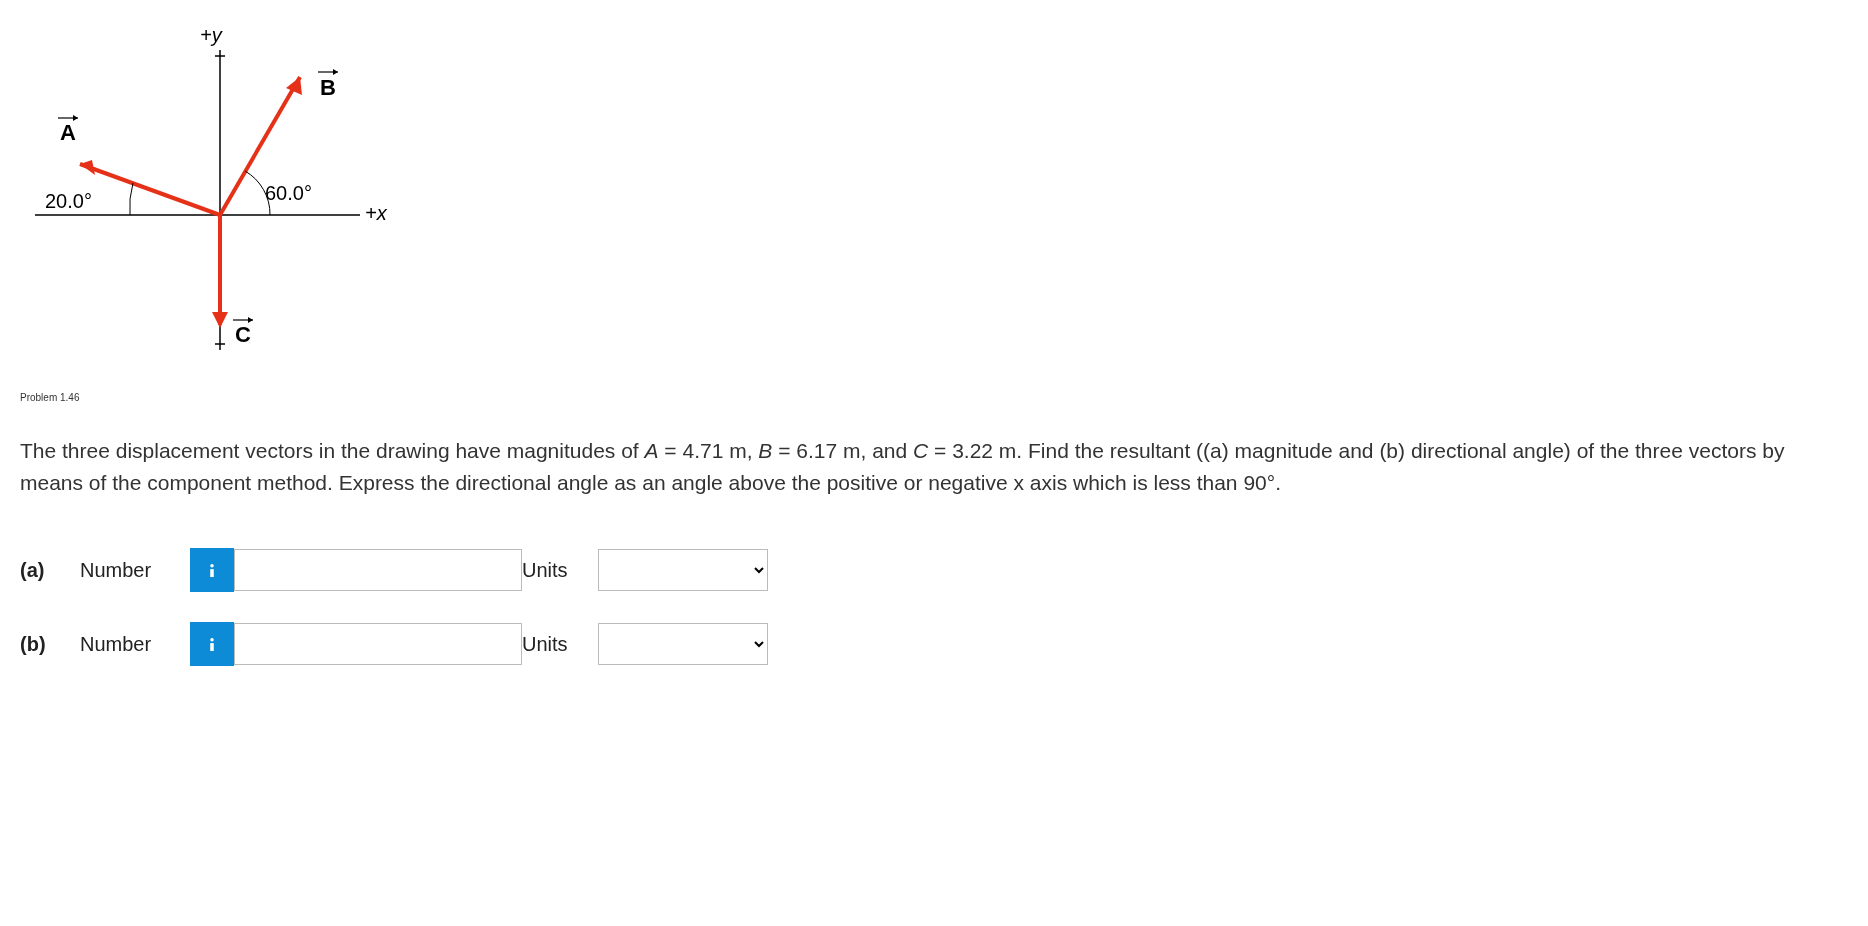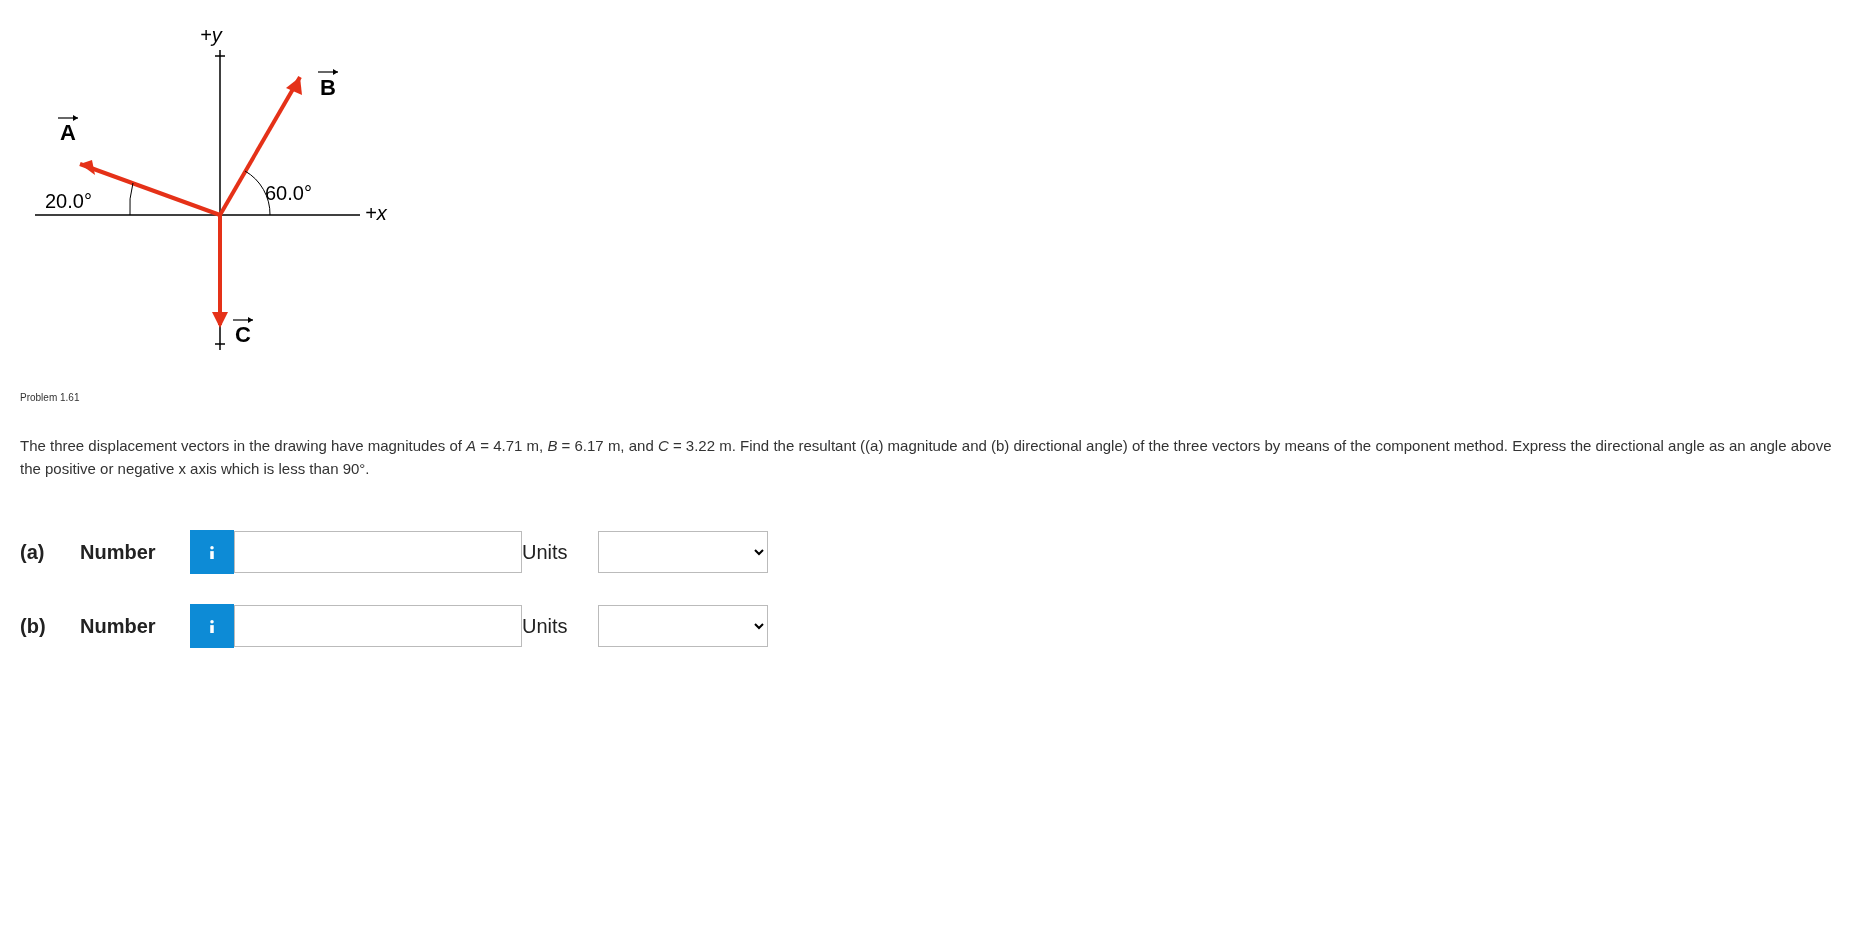--- a/index.html
+++ b/index.html
@@ -19,38 +19,37 @@
     width: 100%;
     height: 100%;
   }
   .copyright {
     font-size: 10px;
     color: #333;
     margin-top: -10px;
     margin-bottom: 30px;
   }
   .problem-text {
-    font-size: 15px;
+    font-size: 21px;
     color: #333;
     max-width: 1850px;
     margin-bottom: 50px;
   }
   .answer-row {
     display: flex;
     align-items: center;
     margin-bottom: 30px;
     font-size: 20px;
   }
   .part-label {
     width: 60px;
     font-weight: bold;
   }
   .number-label {
     width: 110px;
-    font-weight: bold;
   }
   .info-box {
     width: 42px;
     height: 42px;
     background: #0d8bd6;
     display: flex;
     align-items: center;
     justify-content: center;
     border: 1px solid #0d8bd6;
   }
@@ -113,21 +112,21 @@
 
     <line x1="200" y1="195" x2="200" y2="305" stroke="#e53118" stroke-width="4"></line>
     <polygon points="200,308 192,292 208,292" fill="#e53118"></polygon>
     <text x="215" y="322" font-size="22" font-weight="bold">C</text>
     <line x1="213" y1="300" x2="233" y2="300" stroke="#000" stroke-width="1.2"></line>
     <polygon points="233,300 228,297 228,303" fill="#000"></polygon>
   </svg>
 </div>
 
 <div class="copyright">
-  <div>Problem 1.61</div>
+  <div>Problem 1.46</div>
 </div>
 
 <div class="problem-text">
   <span>The three displacement vectors in the drawing have magnitudes of </span><span class="italic">A</span><span> = 4.71 m, </span><span class="italic">B</span><span> = 6.17 m, and </span><span class="italic">C</span><span> = 3.22 m. Find the resultant ((a) magnitude and (b) directional angle) of the three vectors by means of the component method. Express the directional angle as an angle above the positive or negative x axis which is less than 90°.</span>
 </div>
 
 <div class="answer-row">
   <span class="part-label">(a)</span>
   <span class="number-label">Number</span>
   <div class="info-box">

